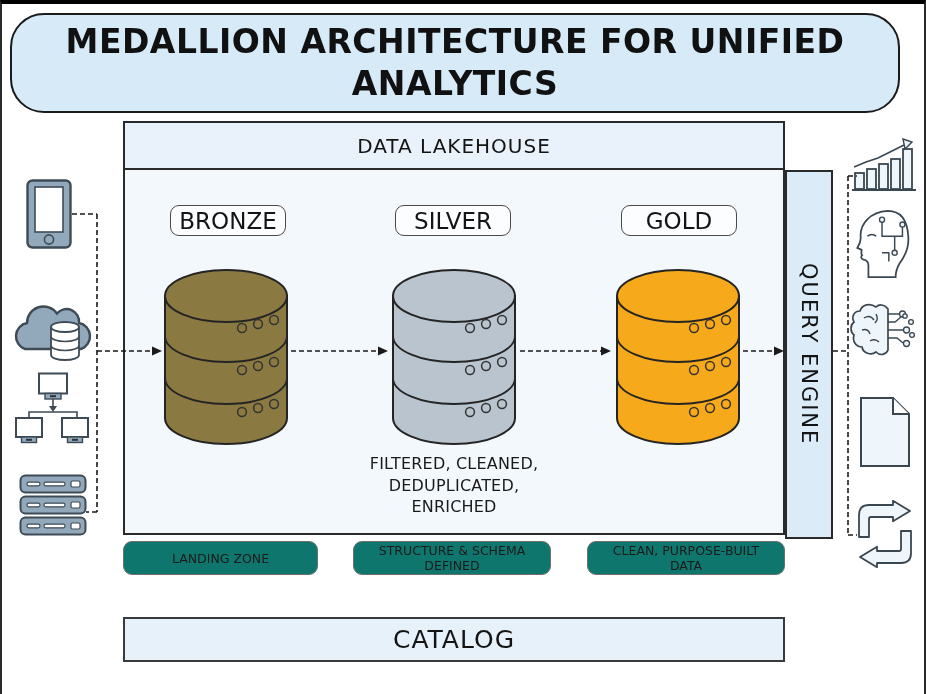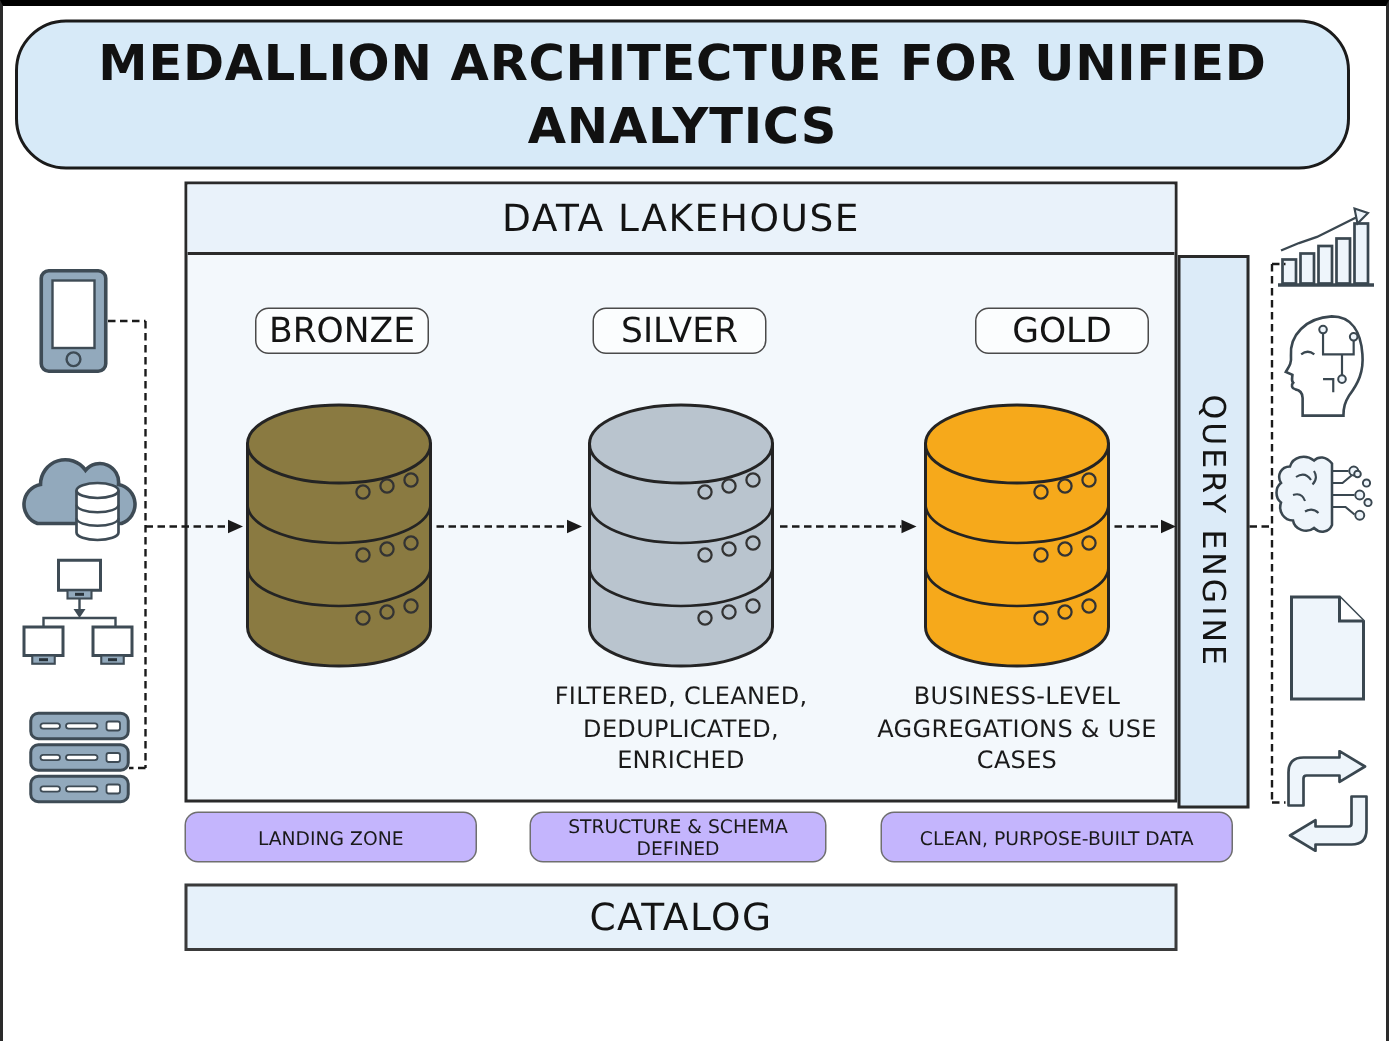--- a/index.html
+++ b/index.html
@@ -21,21 +21,21 @@
     line-height:1.28; max-width:800px;
   }
   
   .lakehouse {
     position:absolute; left:121px; top:117px; width:662px; height:414px;
     border:2px solid #2a2a2a; background:#f3f8fc;
   }
   .lakehouse-header {
     height:47px; background:#e9f2fa; border-bottom:2px solid #2a2a2a;
     display:flex; align-items:center; justify-content:center;
-    font-size:25px; color:#141414; letter-spacing:1px;
+    font-size:20px; color:#141414; letter-spacing:1px;
   }
   .query-engine {
     position:absolute; left:783px; top:166px; width:48px; height:369px;
     background:#dcebf8; border:2px solid #2a2a2a;
     display:flex; align-items:center; justify-content:center;
   }
   .query-engine .v {
     writing-mode: vertical-rl; font-size:21px; color:#141414; letter-spacing:2px; white-space:nowrap;
   }
   
@@ -47,27 +47,27 @@
   }
   .cyl { position:absolute; top:262px; width:128px; height:182px; }
   .tier-desc {
     position:absolute; top:449px; width:210px; text-align:center;
     font-size:16px; color:#1a1a1a; line-height:1.35; letter-spacing:.2px;
   }
   .tier-desc.narrow { width:200px; }
   
   .zone {
     position:absolute; top:537px; height:34px;
-    background:#c4b5fd; border:1.5px solid #6f6f6f; border-radius:9px;
+    background:#0f766e; border:1.5px solid #6f6f6f; border-radius:9px;
     display:flex; align-items:center; justify-content:center; text-align:center;
     font-size:12.5px; color:#1a1a1a; line-height:1.2; padding:2px 10px;
   }
   
   .catalog {
-    position:absolute; left:121px; top:585px; width:662px; height:45px;
+    position:absolute; left:121px; top:613px; width:662px; height:45px;
     background:#e6f1fa; border:2px solid #3a3a3a;
     display:flex; align-items:center; justify-content:center;
     font-size:25px; color:#141414; letter-spacing:1px;
   }
   .engine-box {
     position:absolute; left:121px; top:628px; width:662px; height:50px;
     background:#cfe6f8; border:2px solid #8a8f94; border-top:1px solid #3a3a3a;
     display:flex; align-items:center; justify-content:center;
   }
   .engine-logo {
@@ -141,21 +141,21 @@
       </g>
     </svg>
   </div>
 
   <div class="lakehouse">
     <div class="lakehouse-header">DATA LAKEHOUSE</div>
   </div>
 
   <div class="tier-label" style="left:168px;">BRONZE</div>
   <div class="tier-label" style="left:393px;">SILVER</div>
-  <div class="tier-label" style="left:648px;">GOLD</div>
+  <div class="tier-label" style="left:619px;">GOLD</div>
 
   <div class="cyl" style="left:160px;">
     <svg width="128" height="182" viewBox="0 0 128 182">
       <path class="cyl-fill" d="M3,30 L3,152 A61 26 0 0 0 125,152 L125,30 Z" fill="#8a7a41" stroke="#242424" stroke-width="2"></path>
       <ellipse class="cyl-fill" cx="64" cy="30" rx="61" ry="26" fill="#8a7a41" stroke="#242424" stroke-width="2"></ellipse>
       <path d="M3,70 A61 26 0 0 0 125,70 M3,112 A61 26 0 0 0 125,112" fill="none" stroke="#242424" stroke-width="1.8"></path>
       <g fill="none" stroke="#333" stroke-width="1.5">
         <circle cx="80" cy="62" r="4.4"></circle>
           <circle cx="96" cy="58" r="4.4"></circle>
           <circle cx="112" cy="54" r="4.4"></circle>
@@ -199,29 +199,28 @@
           <circle cx="96" cy="100" r="4.4"></circle>
           <circle cx="112" cy="96" r="4.4"></circle>
         <circle cx="80" cy="146" r="4.4"></circle>
           <circle cx="96" cy="142" r="4.4"></circle>
           <circle cx="112" cy="138" r="4.4"></circle>
       </g>
     </svg>
   </div>
 
   <div class="tier-desc narrow" style="left:352px;">FILTERED, CLEANED, DEDUPLICATED, ENRICHED</div>
-  <div class="tier-desc narrow" style="left:576px;">BUSINESS-LEVEL AGGREGATIONS &amp; USE CASES</div>
 
   <div class="query-engine">
     <div class="v">QUERY ENGINE</div>
   </div>
 
   <div class="zone" style="left:121px; width:195px;">LANDING ZONE</div>
   <div class="zone" style="left:351px; width:198px;">STRUCTURE &amp; SCHEMA DEFINED</div>
-  <div class="zone" style="left:585px; width:235px;">CLEAN, PURPOSE-BUILT DATA</div>
+  <div class="zone" style="left:585px; width:198px;">CLEAN, PURPOSE-BUILT DATA</div>
 
   <div class="catalog">CATALOG</div>
 
 
   <div class="icon" style="left:850px; top:133px;">
     <svg width="64" height="58" viewBox="0 0 64 58">
       <g fill="#eef5fb" stroke="#3a4750" stroke-width="1.8">
         <rect x="3" y="36" width="9" height="16"></rect>
           <rect x="15" y="32" width="9" height="20"></rect>
         <rect x="27" y="27" width="9" height="25"></rect>

